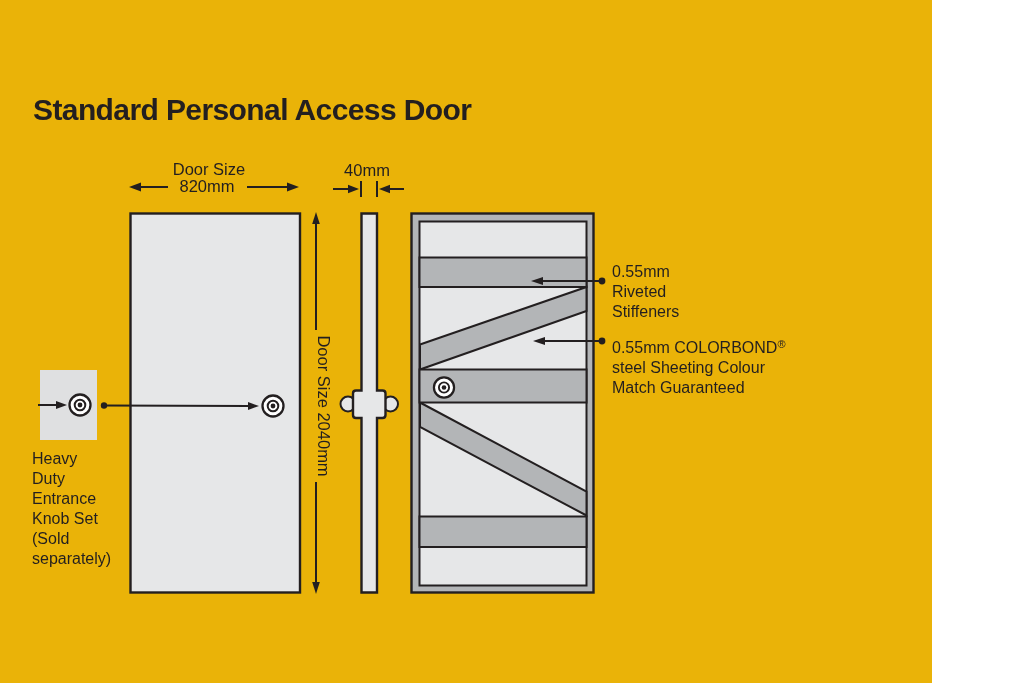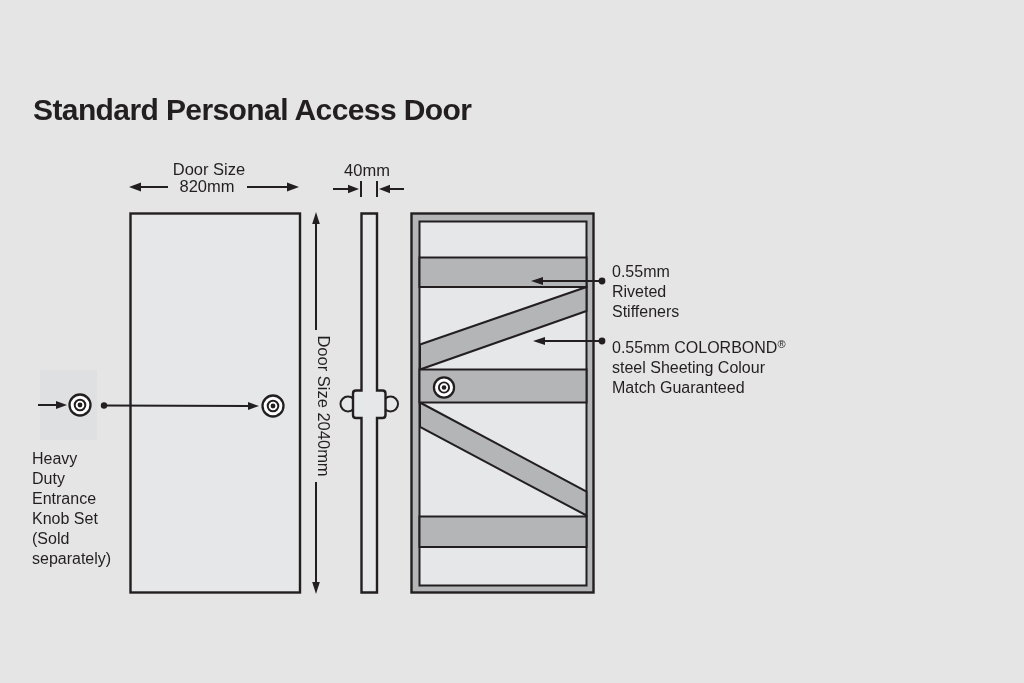--- a/index.html
+++ b/index.html
@@ -1,19 +1,19 @@
 <!DOCTYPE html>
 <html><head>
 <meta charset="utf-8">
 <style>
   html,body { margin:0; padding:0; background:#ffffff; }
   .canvas {
     position:relative;
-    width:1024px; height:683px;
-    background:#e5e5e5;
+    width:932px; height:683px;
+    background:#eab308;
     font-family:"Liberation Sans", sans-serif;
     overflow:hidden;
   }
   svg { display:block; }
   text {
     font-family:"Liberation Sans", sans-serif;
     fill:#231f20;
   }
   .title   { font-size:30px; font-weight:700; letter-spacing:-0.6px; }
   .dim     { font-size:16.5px; }

